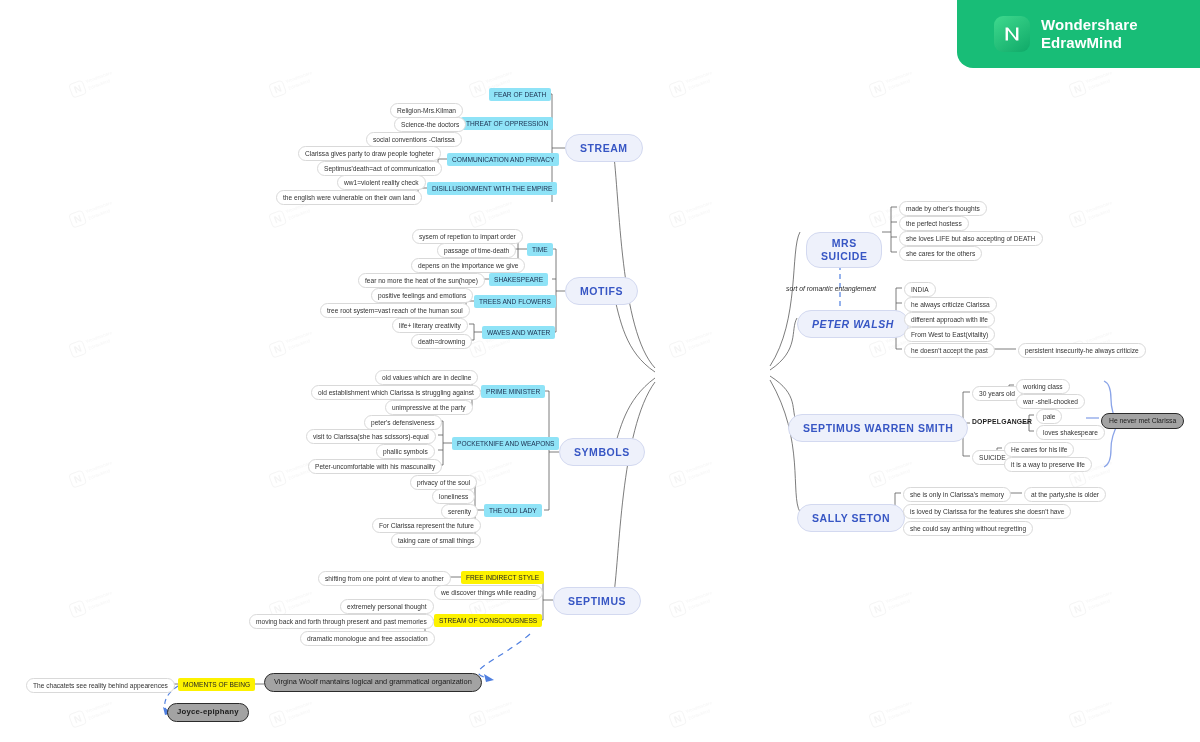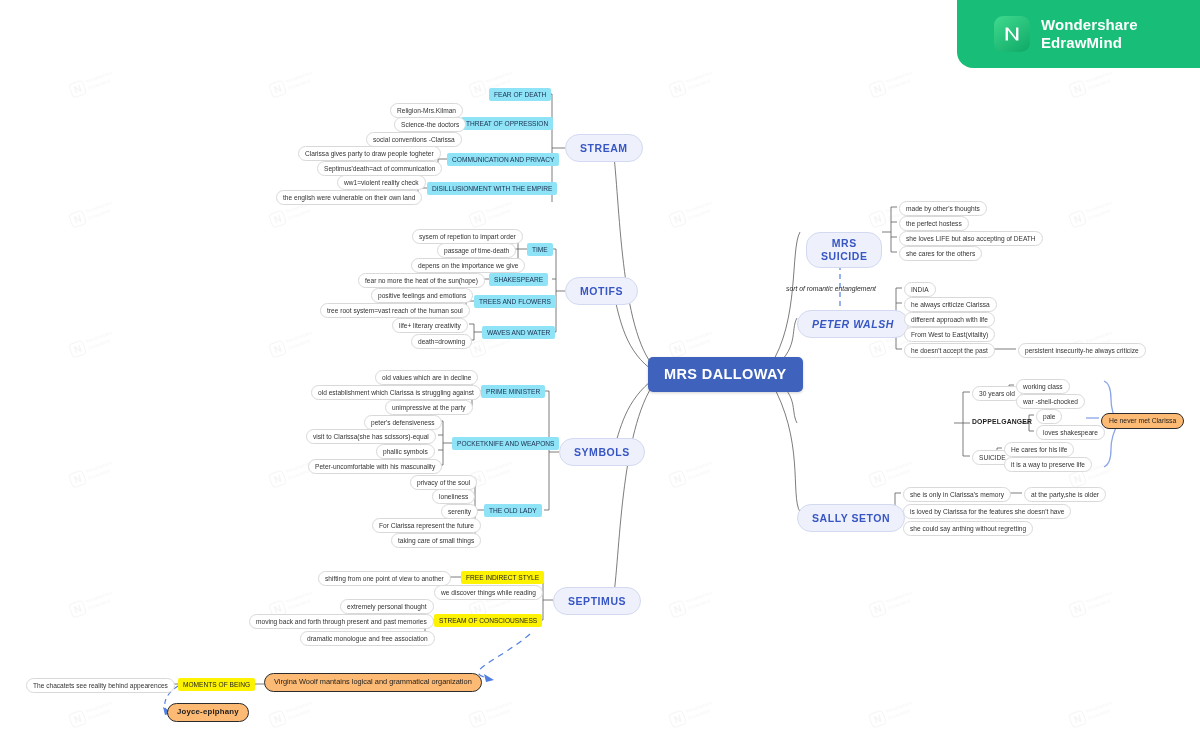--- a/index.html
+++ b/index.html
@@ -125,21 +125,21 @@
     border:none;
     border-radius:2px;
     color:#222222;
     font-size:6.6px;
     padding:2.5px 5px;
     font-weight:500;
   }
 
   
   .capsule {
-    background:#fdba74;
+    background:#a3a3a3;
     border:1.4px solid #2b2b2b;
     border-radius:11px;
     color:#1c1c1c;
     font-size:7.4px;
     padding:4px 9px;
   }
   .capsule.bold { font-weight:bold; font-size:7.8px; letter-spacing:.2px; }
 
   
   .plain-bold {
@@ -511,21 +511,20 @@
       <svg width="22" height="22" viewBox="0 0 24 24" aria-hidden="true">
         <path d="M5 19V5h2.6l8.8 11V5H19v14h-2.6L7.6 8v11z" fill="#ffffff"></path>
       </svg>
     </div>
     <div class="logo-text">
       <div>Wondershare</div>
       <div>EdrawMind</div>
     </div>
   </div>
 
-  <div class="node root" style="left:648px; top:357px;">MRS DALLOWAY</div>
 
   <div class="node branch" style="left:565px; top:134px;">STREAM</div>
 
   <div class="node hl-cyan" style="left:489px; top:88px;">FEAR OF DEATH</div>
 
   <div class="node hl-cyan" style="left:461px; top:117px;">THREAT OF OPPRESSION</div>
   <div class="node leaf" style="left:390px; top:103px;">Religion-Mrs.Kilman</div>
   <div class="node leaf" style="left:394px; top:117px;">Science-the doctors</div>
   <div class="node leaf" style="left:366px; top:132px;">social conventions -Clarissa</div>
 
@@ -603,20 +602,21 @@
 
   <div class="node branch" style="left:797px; top:310px;font-style:italic;">PETER WALSH</div>
   <div class="node annot-italic" style="left:786px; top:285px;">sort of romantic entanglement</div>
   <div class="node leaf right" style="left:904px; top:282px;">INDIA</div>
   <div class="node leaf right" style="left:904px; top:297px;">he always criticize Clarissa</div>
   <div class="node leaf right" style="left:904px; top:312px;">different approach with life</div>
   <div class="node leaf right" style="left:904px; top:327px;">From West to East(vitality)</div>
   <div class="node leaf right" style="left:904px; top:343px;">he doesn't accept the past</div>
   <div class="node leaf right" style="left:1018px; top:343px;">persistent insecurity-he always criticize</div>
 
+  <div class="node branch" style="left:788px; top:414px;">SEPTIMUS WARREN SMITH</div>
   <div class="node leaf right" style="left:972px; top:386px;">30 years old</div>
   <div class="node leaf right" style="left:1016px; top:379px;">working class</div>
   <div class="node leaf right" style="left:1016px; top:394px;">war -shell-chocked</div>
 
   <div class="node plain-bold" style="left:972px; top:418px;">DOPPELGANGER</div>
   <div class="node leaf right" style="left:1036px; top:409px;">pale</div>
   <div class="node leaf right" style="left:1036px; top:425px;">loves shakespeare</div>
 
   <div class="node leaf right" style="left:972px; top:450px;">SUICIDE</div>
   <div class="node leaf right" style="left:1004px; top:442px;">He cares for his life</div>

